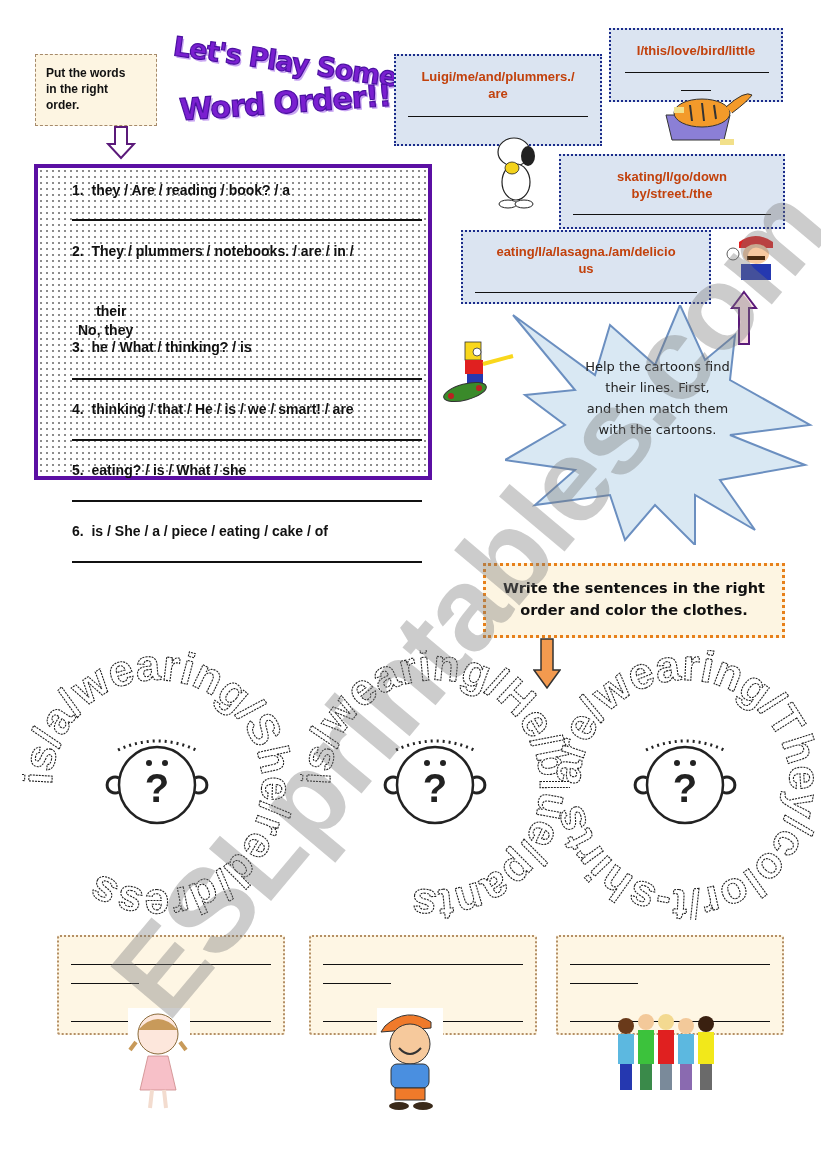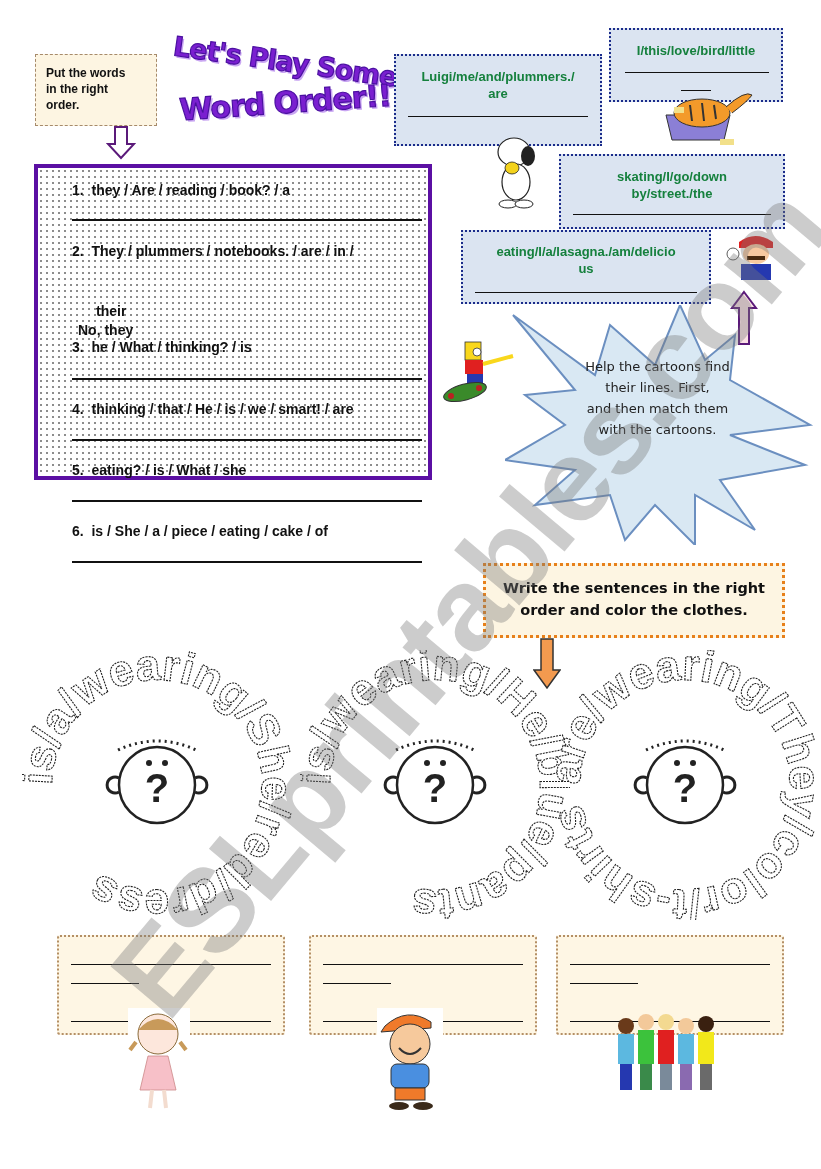--- a/index.html
+++ b/index.html
@@ -43,21 +43,21 @@
   }
   .q { position: absolute; left: 34px; font-size: 14px; font-weight: bold; color: #111; }
   .line { position: absolute; left: 34px; width: 350px; border-top: 2px solid #111; }
   .q2 { width: 320px; line-height: 19px; }
   .q2 .indent { padding-left: 24px; display: block; margin-top: 41px; }
   .ans-line { display: inline-block; width: 250px; border-bottom: 1px solid #111; height: 12px; vertical-align: baseline; }
 
   
   .bluebox {
     position: absolute; background: #dbe4f1; border: 2px dotted #1a2b8a;
-    box-sizing: border-box; text-align: center; font-weight: bold; font-size: 13px; color: #15803d;
+    box-sizing: border-box; text-align: center; font-weight: bold; font-size: 13px; color: #c2410c;
   }
   .bluebox .txt { display: block; line-height: 17px; padding: 0 6px; }
   .bluebox .bline { position: absolute; border-top: 1.5px solid #111; }
 
   
   .cartoon { position: absolute; }
 
   
   .burst { left: 505px; top: 305px; width: 310px; height: 240px; }
   .burst-text {

